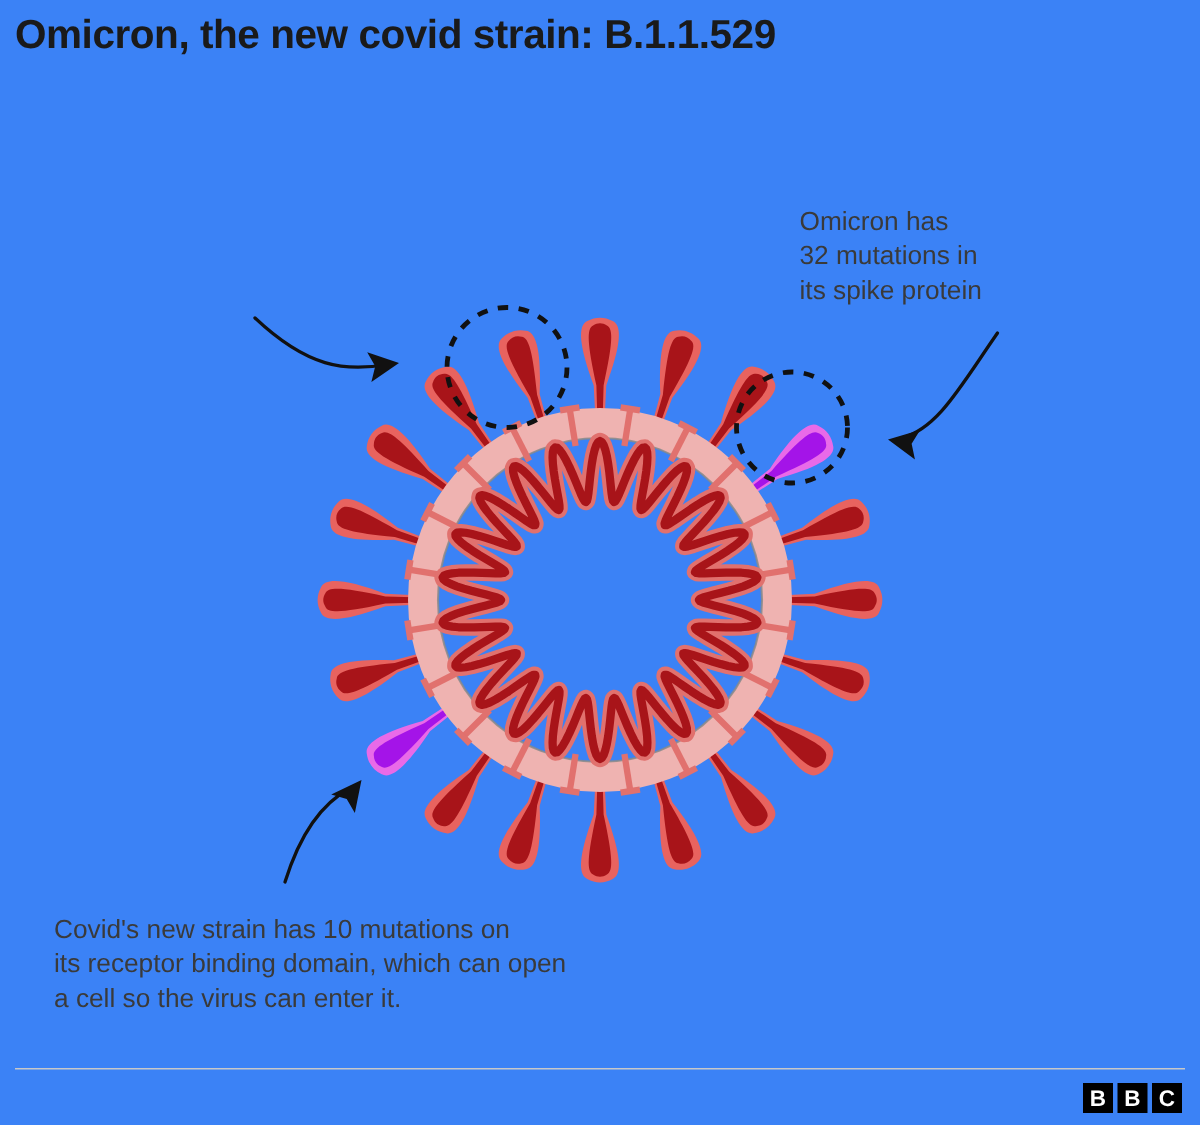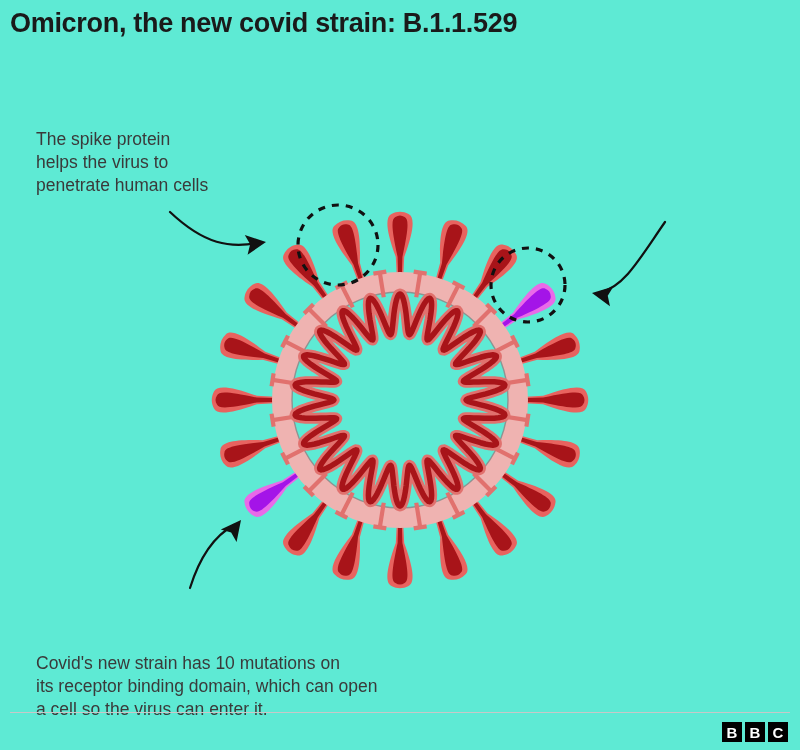--- a/index.html
+++ b/index.html
@@ -8,21 +8,21 @@
     background: #ffffff;
   }
   body {
     font-family: "Liberation Sans", sans-serif;
     color: #222222;
   }
   #page {
     position: relative;
     width: 800px;
     height: 750px;
-    background: #5eead4;
+    background: #3b82f6;
     overflow: hidden;
   }
 
   
   .header {
     position: absolute;
     left: 10px;
     top: 8px;
     width: 780px;
   }
@@ -47,21 +47,21 @@
   
   .annotation {
     position: absolute;
     font-size: 17.5px;
     line-height: 1.32;
     color: #3a3a3a;
     white-space: pre-line;
   }
   .ann-spike   { left: 36px;  top: 128px; width: 300px; }
   .ann-omicron { left: 533px; top: 136px; width: 240px; }
-  .ann-rbd     { left: 36px;  top: 608px; width: 530px; margin-top: 44px; }
+  .ann-rbd     { left: 36px;  top: 608px; width: 530px; }
 
   
   .diagram {
     position: absolute;
     left: 0;
     top: 0;
     width: 800px;
     height: 750px;
     pointer-events: none;
   }
@@ -305,23 +305,23 @@
         <g transform="translate(592,293) rotate(190)">
           <path d="M 0,0 L -20,-10 L -16,0 L -20,10 Z" fill="#111111"></path>
         </g>
         <path d="M 190,588 C 200,556 214,536 234,525" fill="none" stroke="#111111" stroke-width="2.2" stroke-linecap="round"></path>
         <g transform="translate(241,520) rotate(-52)">
           <path d="M 0,0 L -20,-10 L -16,0 L -20,10 Z" fill="#111111"></path>
         </g>
       </g>
   </svg>
 
-  <div class="annotation ann-spike">The spike protein
-helps the virus to
-penetrate human cells</div>
+  <div class="annotation ann-omicron">Omicron has
+32 mutations in
+its spike protein</div>
   <div class="annotation ann-rbd">Covid's new strain has 10 mutations on
 its receptor binding domain, which can open
 a cell so the virus can enter it.</div>
 
   <div class="footer-rule"></div>
   <div class="bbc-logo">
     <div class="bbc-letter">B</div>
     <div class="bbc-letter">B</div>
     <div class="bbc-letter">C</div>
   </div>

